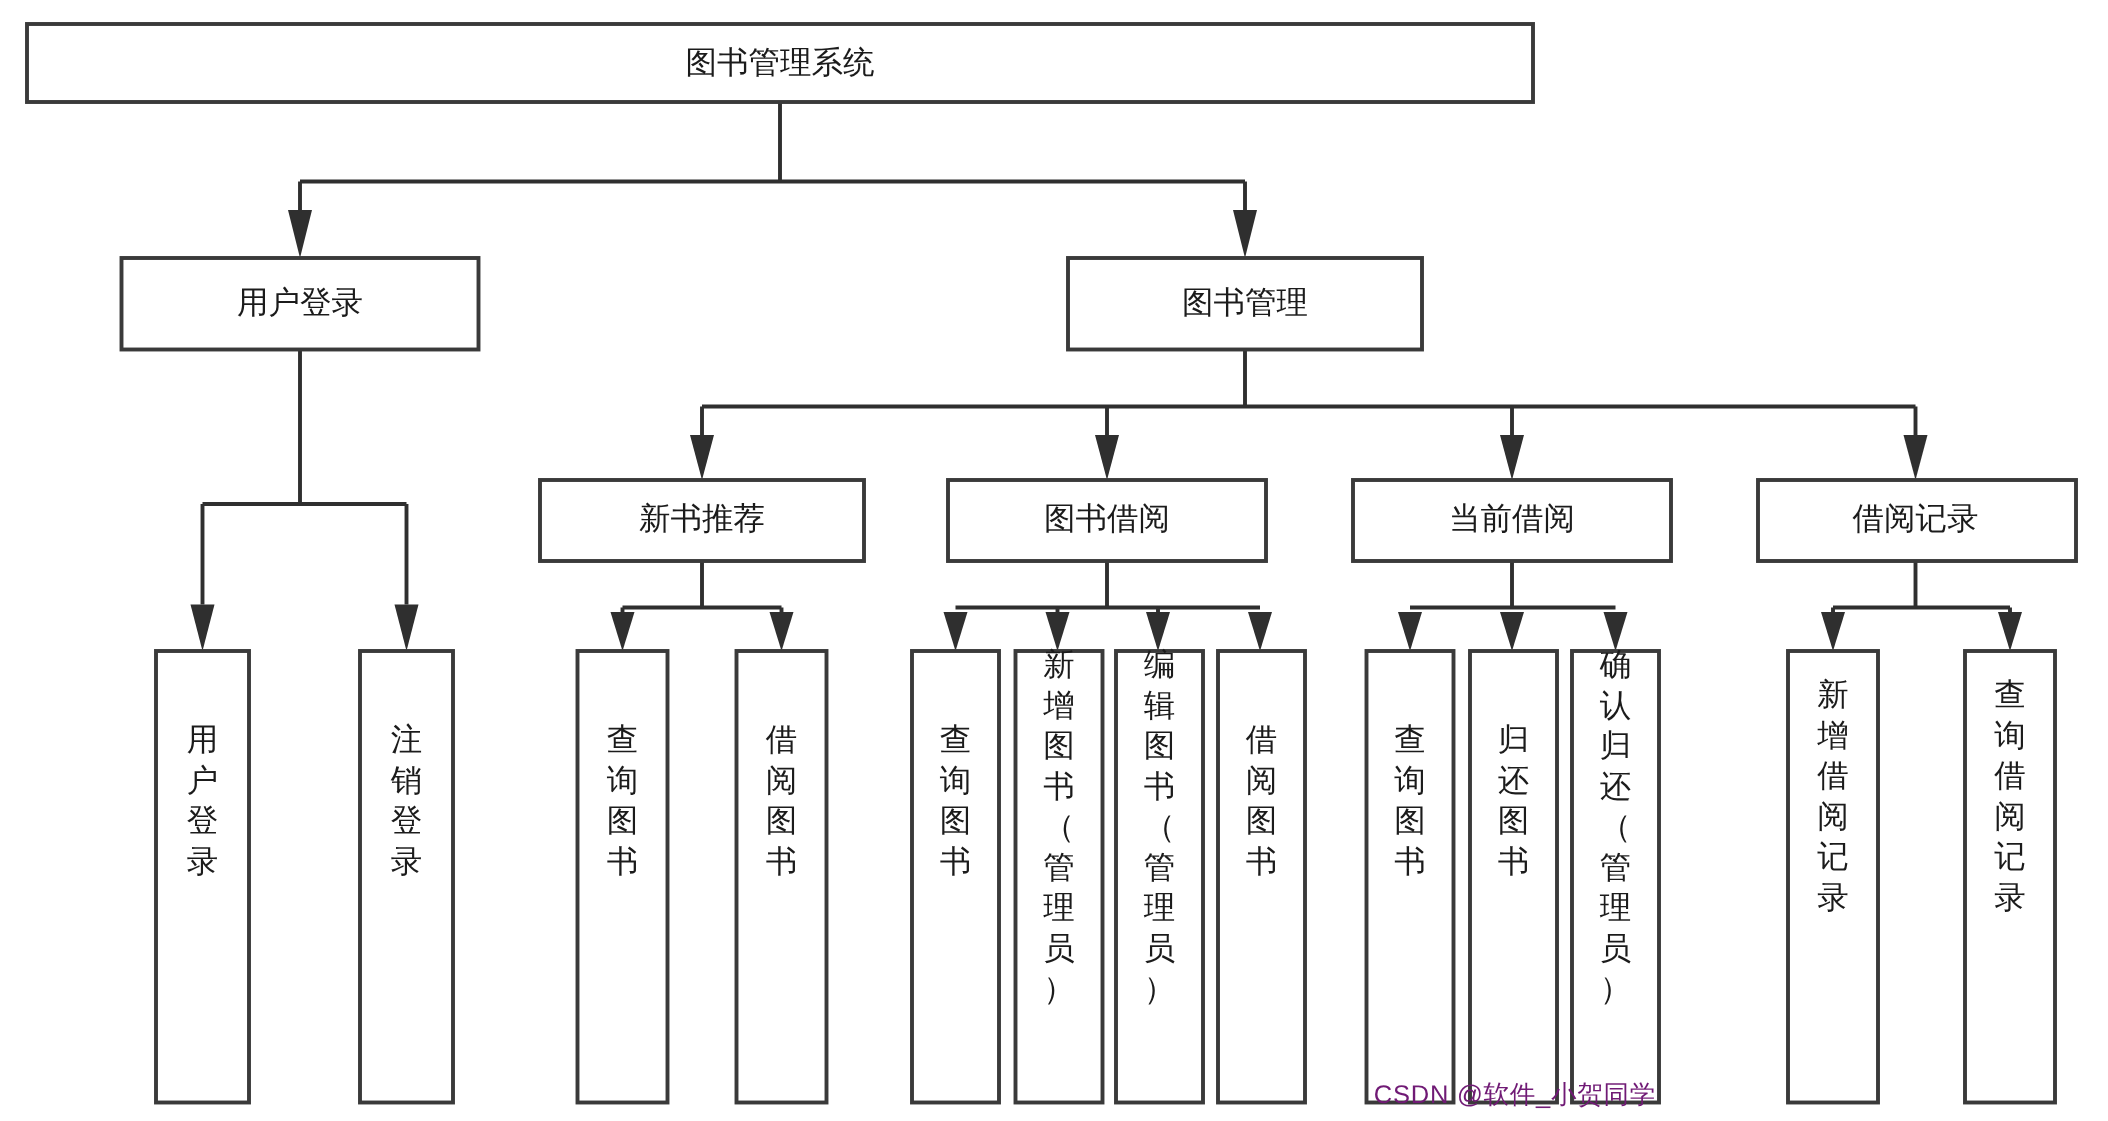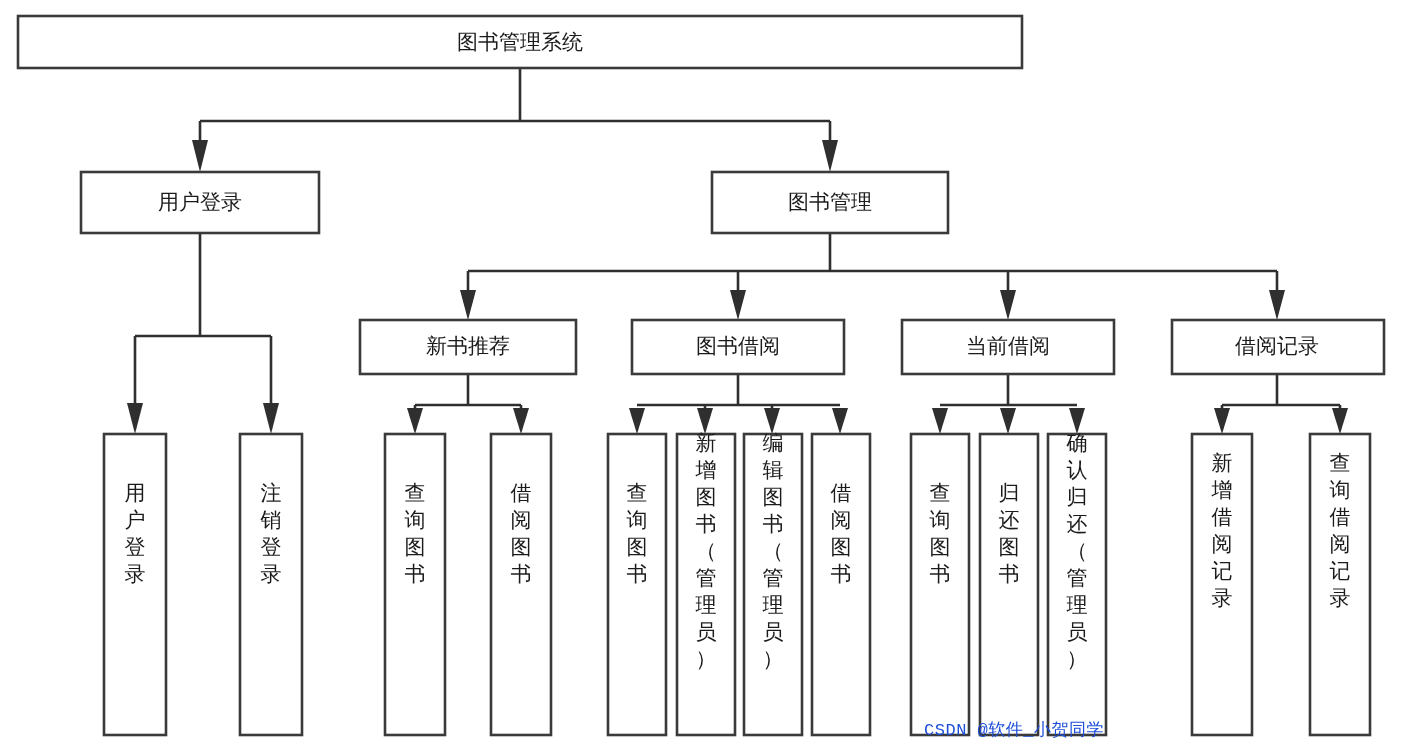--- a/index.html
+++ b/index.html
@@ -51,23 +51,23 @@
   .node-label-vertical {
     font-family: "Liberation Sans", "DejaVu Sans", sans-serif;
     fill: #1b1b1b;
     font-size: 21px;
     text-anchor: middle;
   }
   .watermark {
     position: absolute;
     right: 8px;
     bottom: 6px;
-    font-family: Liberation Mono, monospace;
+    font-family: Liberation Sans, sans-serif;
     font-size: 17px;
-    color: #1d4ed8;
+    color: #701a75;
     letter-spacing: 0.5px;
     white-space: nowrap;
     pointer-events: none;
   }
 </style>
 </head>
 <body>
 
 <div id="diagram-root">
 

